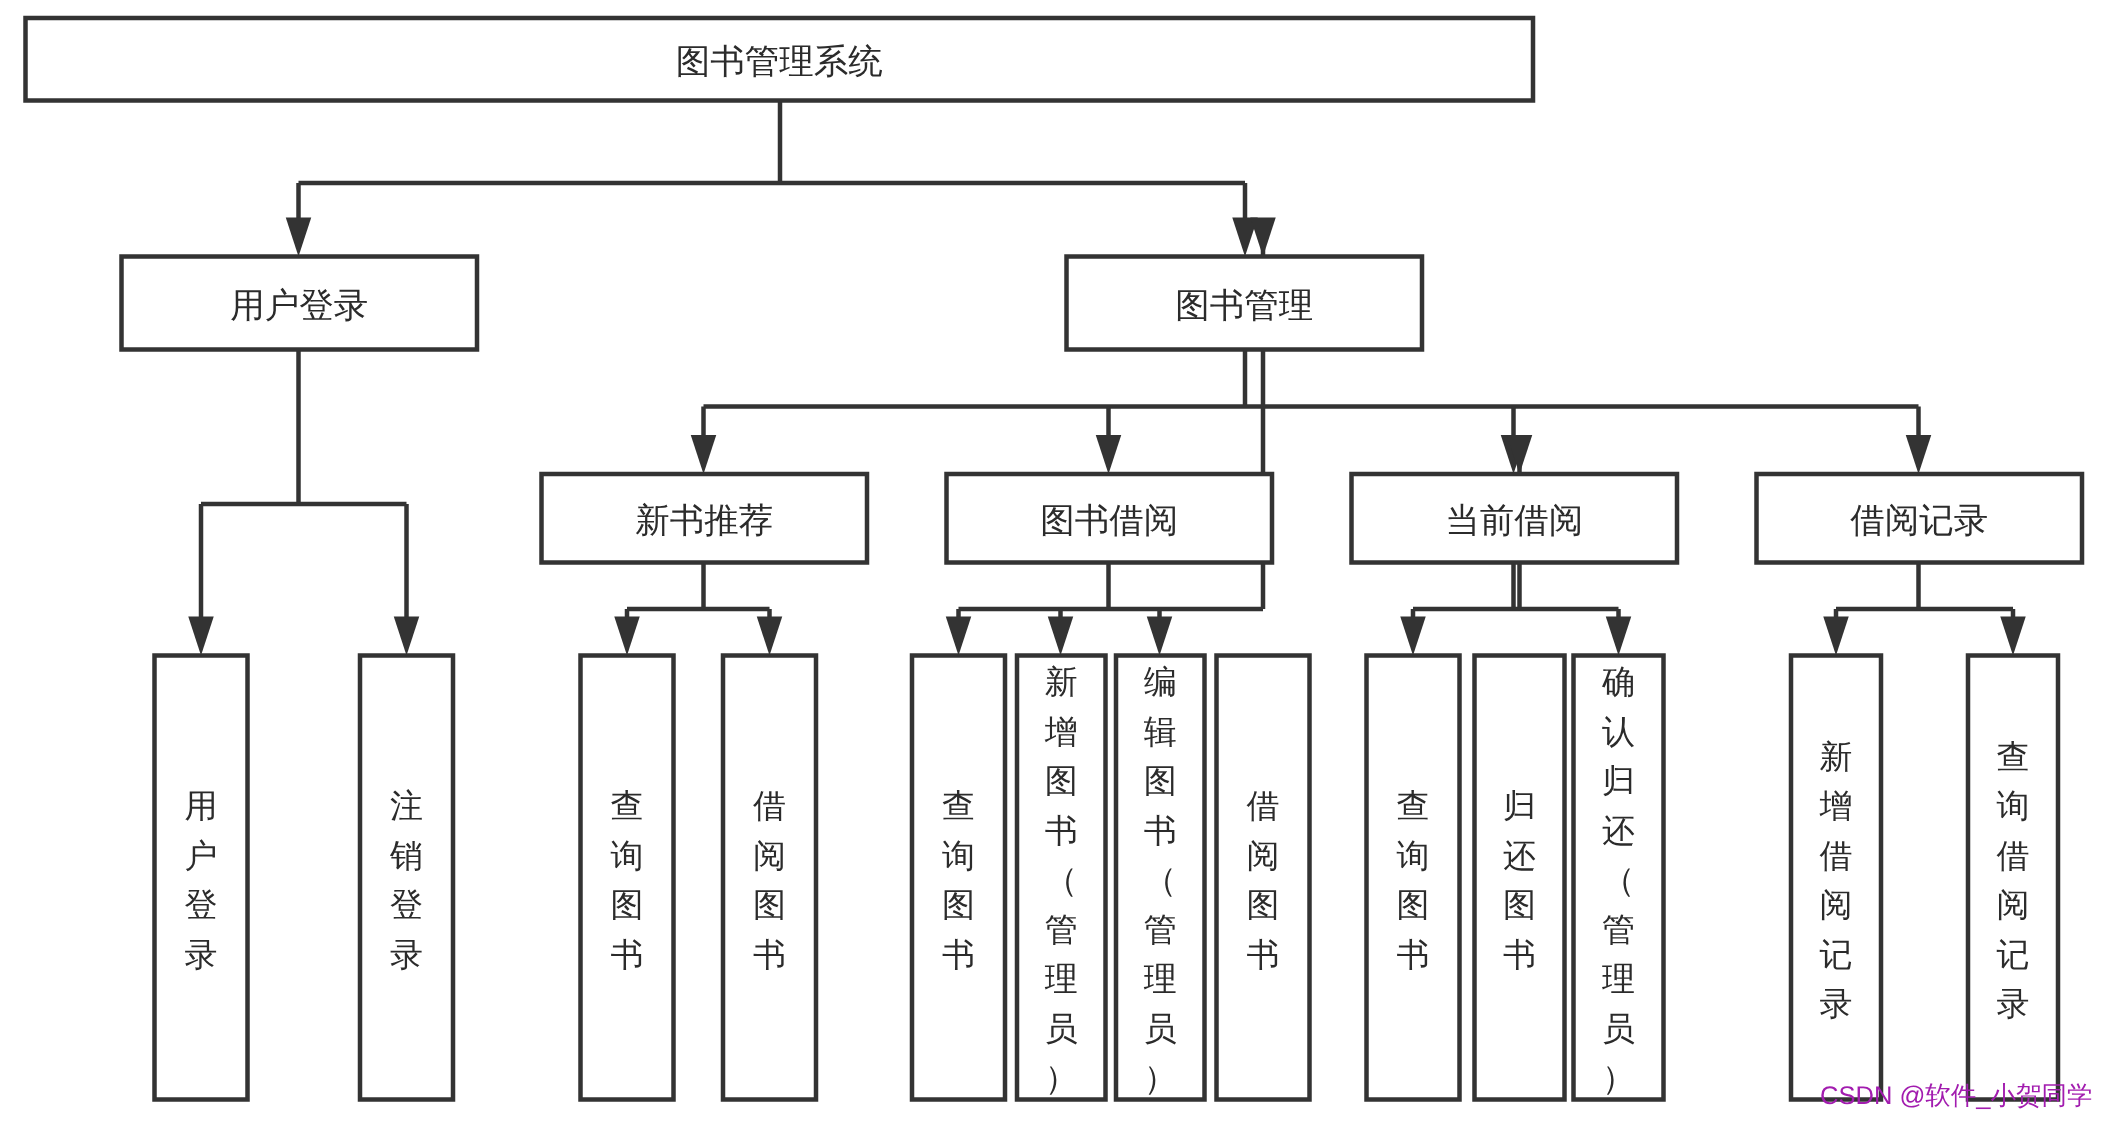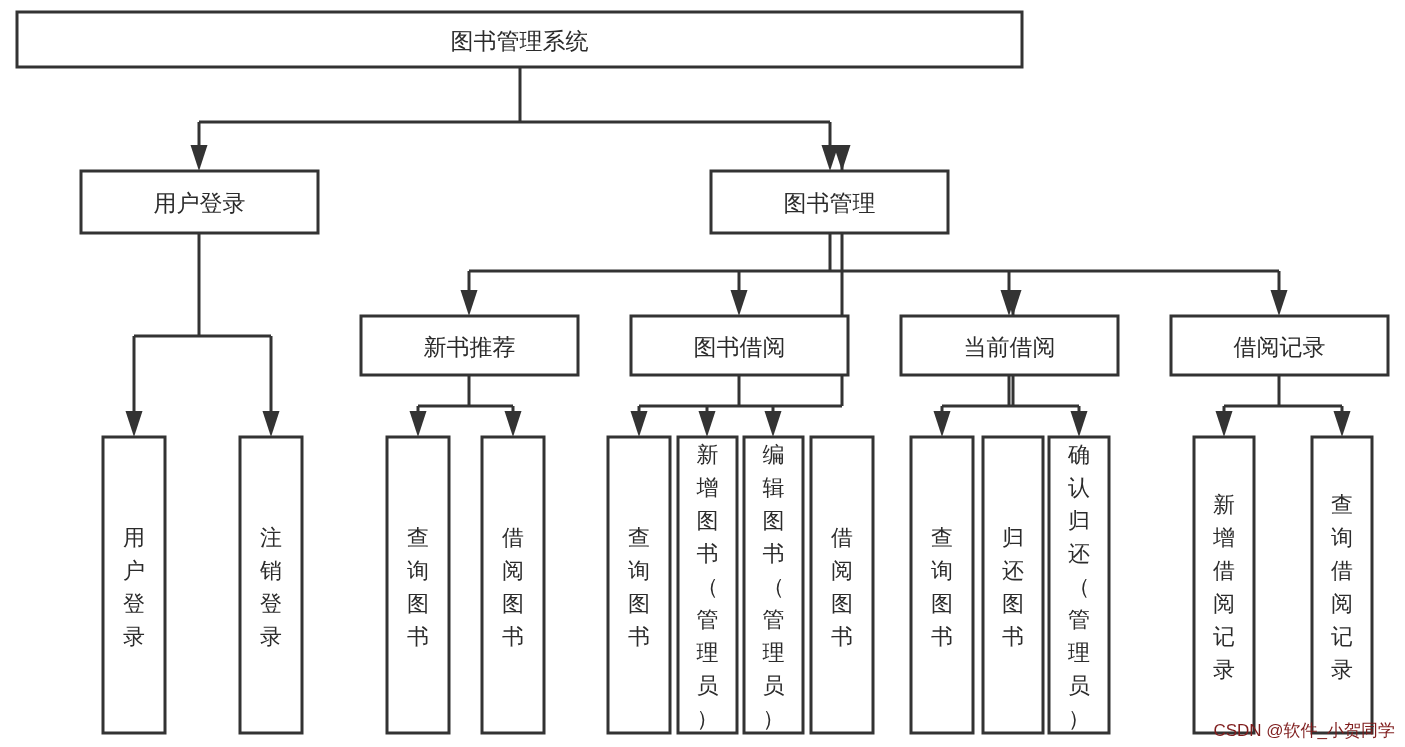--- a/index.html
+++ b/index.html
@@ -57,21 +57,21 @@
     font-size: 22px;
     fill: #2b2b2b;
     text-anchor: middle;
   }
   .watermark-text {
     position: absolute;
     right: 10px;
     bottom: 5px;
     font-family: "Liberation Sans", "DejaVu Sans", sans-serif;
     font-size: 17px;
-    color: #7f1d1d;
+    color: #a21caf;
     white-space: nowrap;
     user-select: none;
   }
 </style>
 </head>
 <body>
 
 <div id="diagram-root">
 
   <svg class="diagram-canvas" id="diagram-canvas" viewBox="0 0 1405 747" xmlns="http://www.w3.org/2000/svg">

